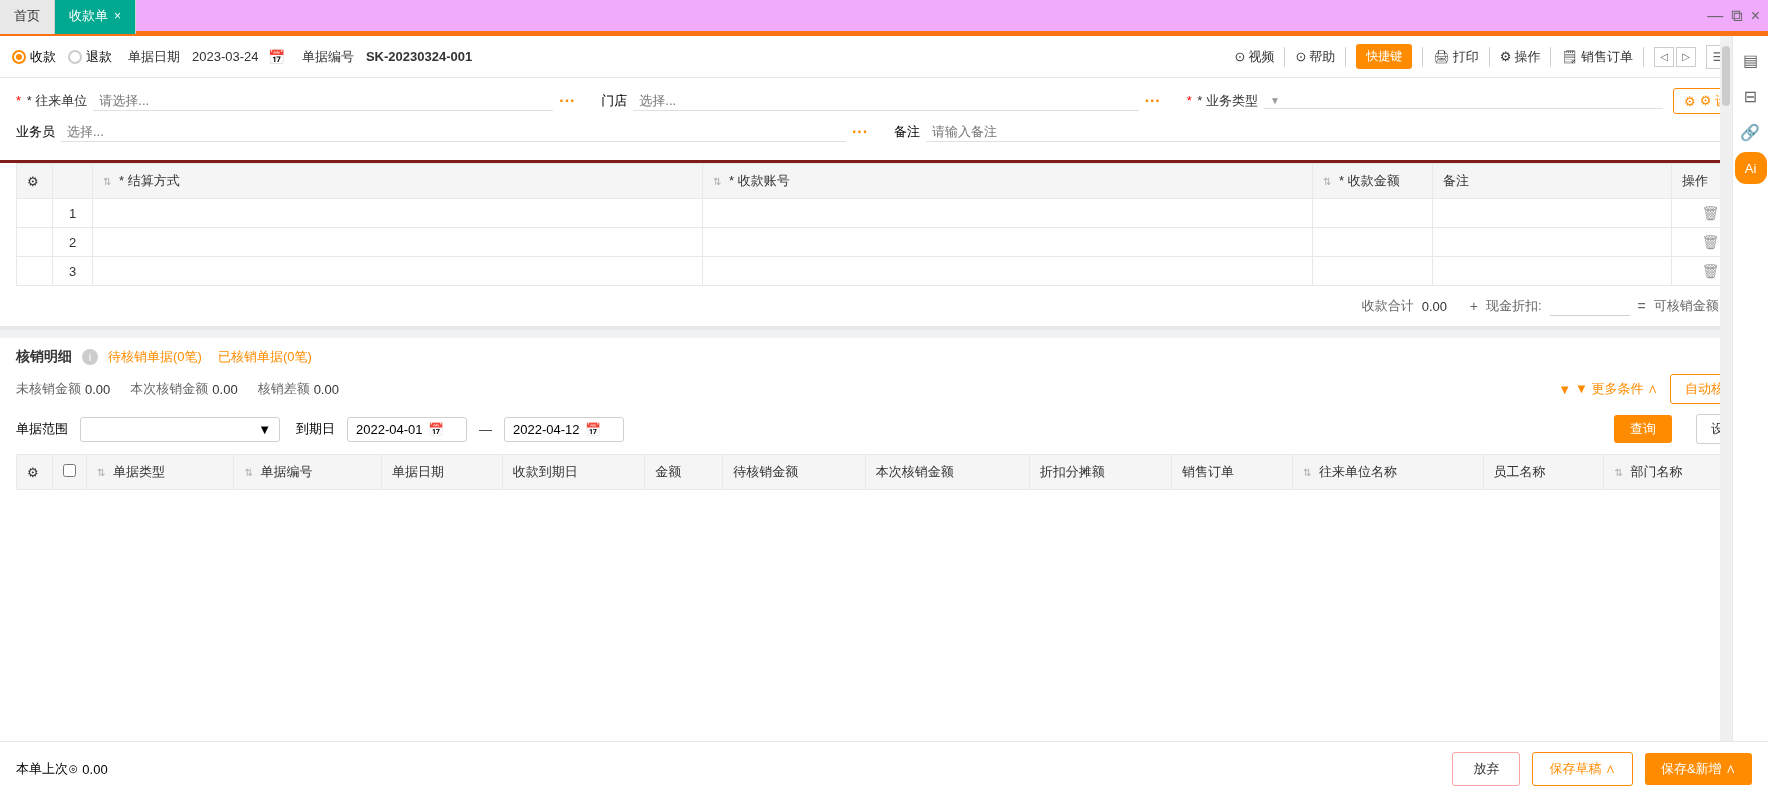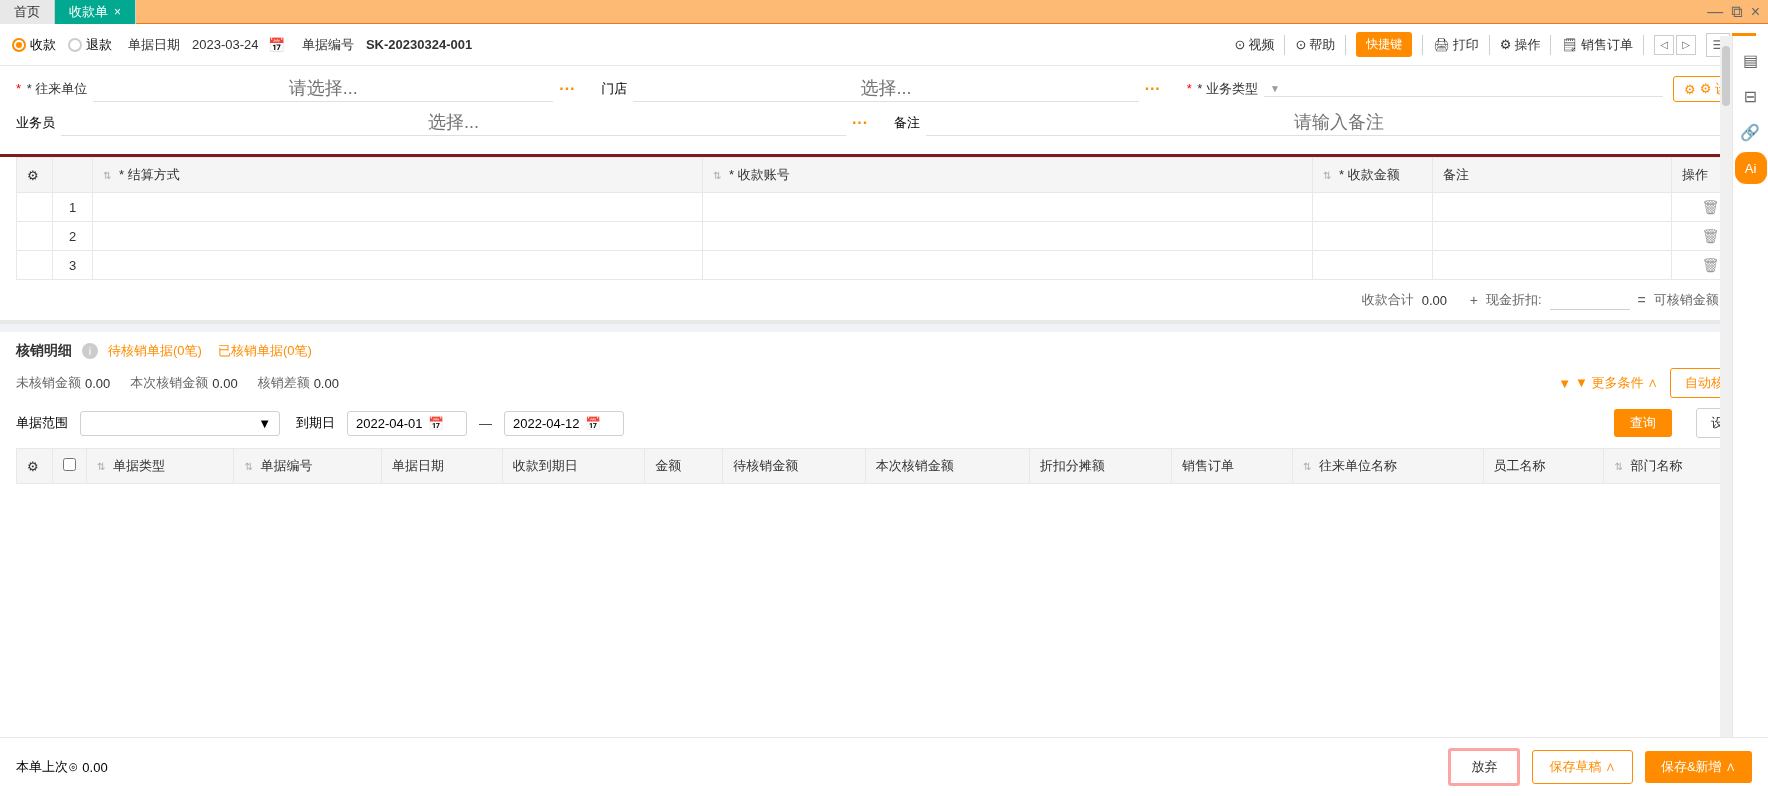--- a/index.html
+++ b/index.html
@@ -1,20 +1,20 @@
 <!DOCTYPE html>
 <html><head>
   <meta charset="utf-8">
   <style>
     * { box-sizing: border-box; margin: 0; padding: 0; font-family: 'Microsoft YaHei', 'PingFang SC', sans-serif; font-size: 13px; }
     body { background: #f0f2f5; width: 1768px; height: 796px; overflow: hidden; }
 
     
     .tab-bar {
-      display: flex; align-items: center; background: #fdba74; height: 24px; border-bottom: 1px solid #f97316;
+      display: flex; align-items: center; background: #f0abfc; height: 36px; border-bottom: 5px solid #f97316;
     }
     .tab-item {
       display: flex; align-items: center; padding: 0 14px; height: 36px; cursor: pointer; font-size: 13px; color: #333;
       border-right: 1px solid #d0d0d0; background: #e8e8e8;
     }
     .tab-item.active {
       background: #00a98f; color: #fff;
     }
     .tab-close { margin-left: 6px; font-size: 12px; cursor: pointer; }
     .tab-bar-spacer { flex: 1; }
@@ -59,21 +59,21 @@
     .divider-v { width: 1px; height: 20px; background: #d0d0d0; }
 
     
     .form-section {
       padding: 10px 16px; background: #fff; border-bottom: 3px solid #7f1d1d;
     }
     .form-row { display: flex; align-items: center; gap: 0; margin-bottom: 8px; }
     .form-field { display: flex; align-items: center; flex: 1; }
     .form-input {
       border: none; border-bottom: 1px solid #e0e0e0; outline: none; padding: 2px 6px; flex: 1;
-      color: #999; font-size: 18px; background: transparent; min-width: 0; text-align: center;
+      color: #999; font-size: 13px; background: transparent; min-width: 0;
     }
     .more-btn { color: #ff8c00; cursor: pointer; padding: 0 6px; font-size: 16px; font-weight: bold; flex-shrink: 0; }
 
     
     .biz-type-select {
       display: flex; align-items: center; border: none; border-bottom: 1px solid #e0e0e0;
       padding: 2px 6px; flex: 1; background: transparent; gap: 4px;
     }
     .biz-type-val { flex: 1; color: #333; }
     .dropdown-arrow { color: #999; font-size: 10px; cursor: pointer; }
@@ -140,21 +140,21 @@
     .query-btn { background: #ff8c00; color: #fff; border: none; border-radius: 3px; padding: 5px 16px; cursor: pointer; }
     .settings-btn2 { background: #fff; border: 1px solid #d0d0d0; color: #333; border-radius: 3px; padding: 5px 14px; cursor: pointer; }
 
     
     .bottom-bar {
       display: flex; align-items: center; padding: 10px 16px; border-top: 1px solid #e8e8e8;
       background: #fff; gap: 12px; position: fixed; bottom: 0; left: 0; right: 0; width: 1768px;
     }
     .bottom-info { display: flex; align-items: center; gap: 4px; }
     .bottom-spacer { flex: 1; }
-    .btn-abandon { background: #fff; border: 3px solid #fca5a5; color: #333; border-radius: 3px; padding: 7px 20px; cursor: pointer; }
+    .btn-abandon { background: #fff; border: 1px solid #fca5a5; color: #333; border-radius: 3px; padding: 7px 20px; cursor: pointer; }
     .btn-save-draft { background: #fff; border: 1px solid #ff8c00; color: #ff8c00; border-radius: 3px; padding: 7px 16px; cursor: pointer; display: flex; align-items: center; gap: 4px; }
     .btn-save-new { background: #ff8c00; color: #fff; border: none; border-radius: 3px; padding: 7px 16px; cursor: pointer; display: flex; align-items: center; gap: 4px; }
 
     
     .right-panel {
       position: fixed; right: 0; top: 36px; width: 36px; background: #fff; border-left: 1px solid #e8e8e8;
       display: flex; flex-direction: column; align-items: center; padding: 8px 0; gap: 4px; height: calc(796px - 36px);
     }
     .right-icon { width: 32px; height: 32px; display: flex; align-items: center; justify-content: center; cursor: pointer; color: #666; font-size: 16px; }
     .right-icon.orange { background: #ff8c00; color: #fff; border-radius: 11px; }

